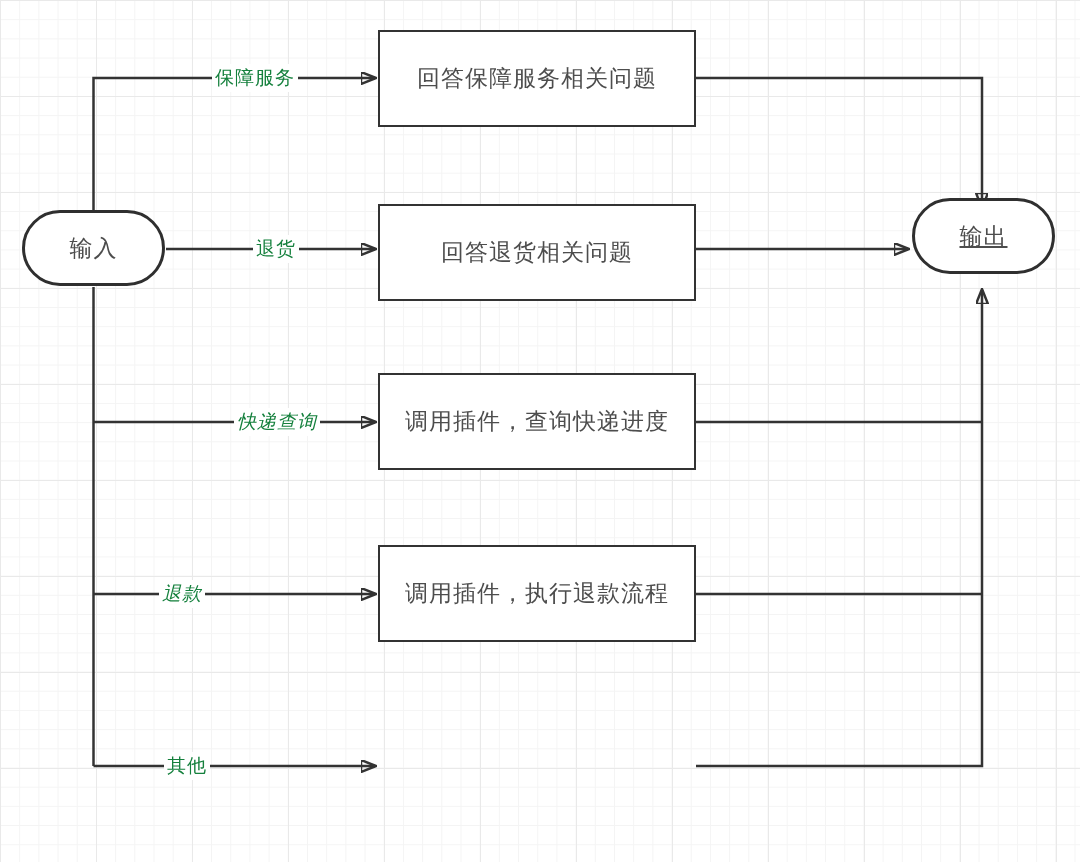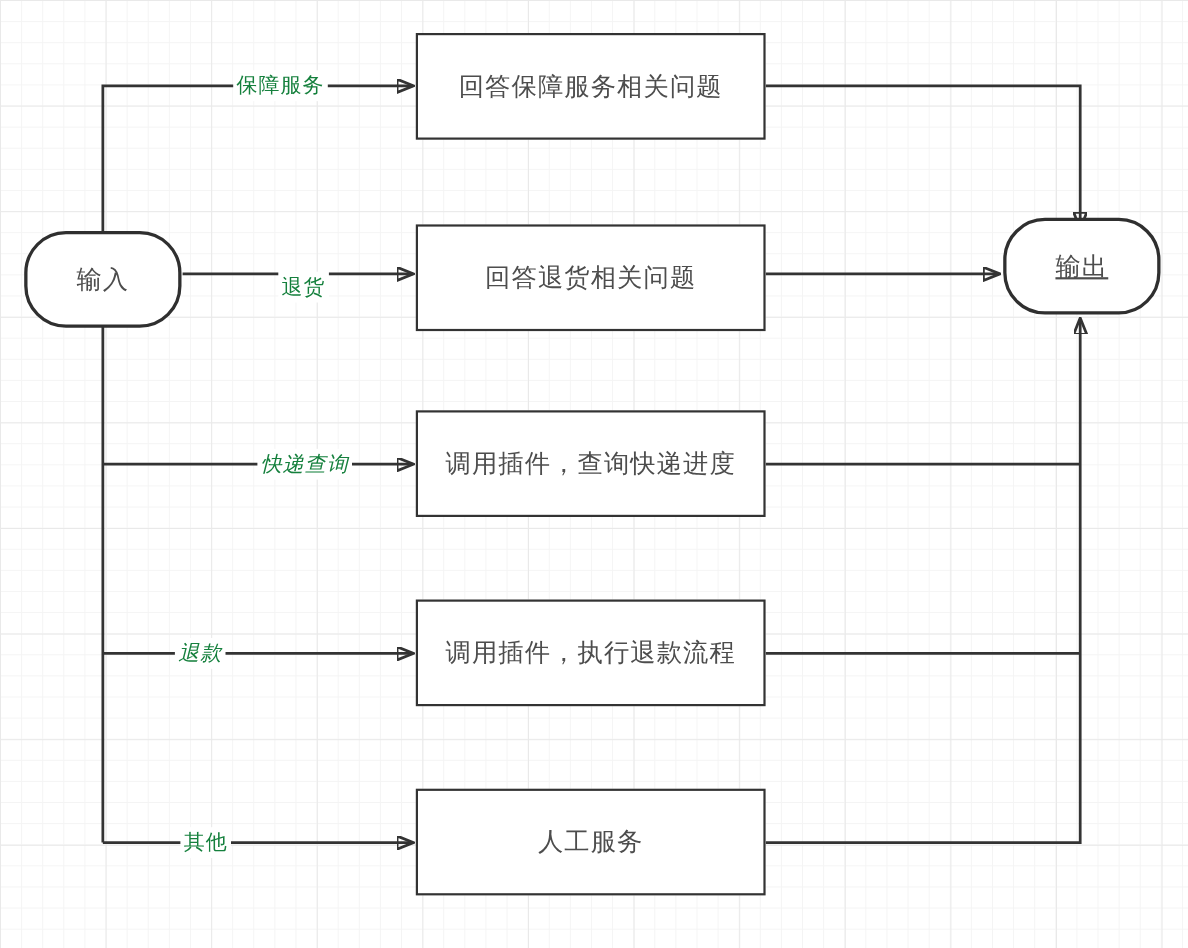--- a/index.html
+++ b/index.html
@@ -40,21 +40,21 @@
     display: flex;
     align-items: center;
     justify-content: center;
     color: #4d4d4d;
     font-size: 23px;
     letter-spacing: 1px;
     z-index: 2;
   }
   .terminal {
     width: 143px;
-    height: 88px;
+    height: 76px;
     border: 3px solid #2f2f2f;
     border-radius: 38px;
   }
   .process {
     left: 378px;
     width: 318px;
     height: 97px;
     border: 2.5px solid #333333;
   }
   .edge-label {
@@ -69,21 +69,21 @@
     z-index: 3;
   }
   #node-input  { left: 22px;  top: 210px; }
   #node-output { left: 912px; top: 198px; text-decoration: underline; }
   #box-0 { top: 30px;  }
   #box-1 { top: 204px; }
   #box-2 { top: 373px; }
   #box-3 { top: 545px; }
   #box-4 { top: 717px; }
   #lbl-0 { left: 255px; top: 78px;  }
-  #lbl-1 { left: 276px; top: 249px; margin-top: 12px; }
+  #lbl-1 { left: 276px; top: 249px; }
   #lbl-2 { left: 277px; top: 422px; font-style: italic; }
   #lbl-3 { left: 182px; top: 594px; font-style: italic; }
   #lbl-4 { left: 187px; top: 766px; }
 </style>
 </head>
 <body>
 
 <div class="canvas">
 
   <svg class="wires">
@@ -128,23 +128,20 @@
   </div>
   <div class="node process" id="box-1">
     <span>回答退货相关问题</span>
   </div>
   <div class="node process" id="box-3">
     <span>调用插件，执行退款流程</span>
   </div>
   <div class="node process" id="box-2">
     <span>调用插件，查询快递进度</span>
   </div>
-  <div class="node process" id="box-4">
-    <span>人工服务</span>
-  </div>
 
   <div class="edge-label" id="lbl-0">保障服务</div>
   <div class="edge-label" id="lbl-1">退货</div>
   <div class="edge-label" id="lbl-2">快递查询</div>
   <div class="edge-label" id="lbl-3">退款</div>
   <div class="edge-label" id="lbl-4">其他</div>
 
 </div>
 
 </body></html>

